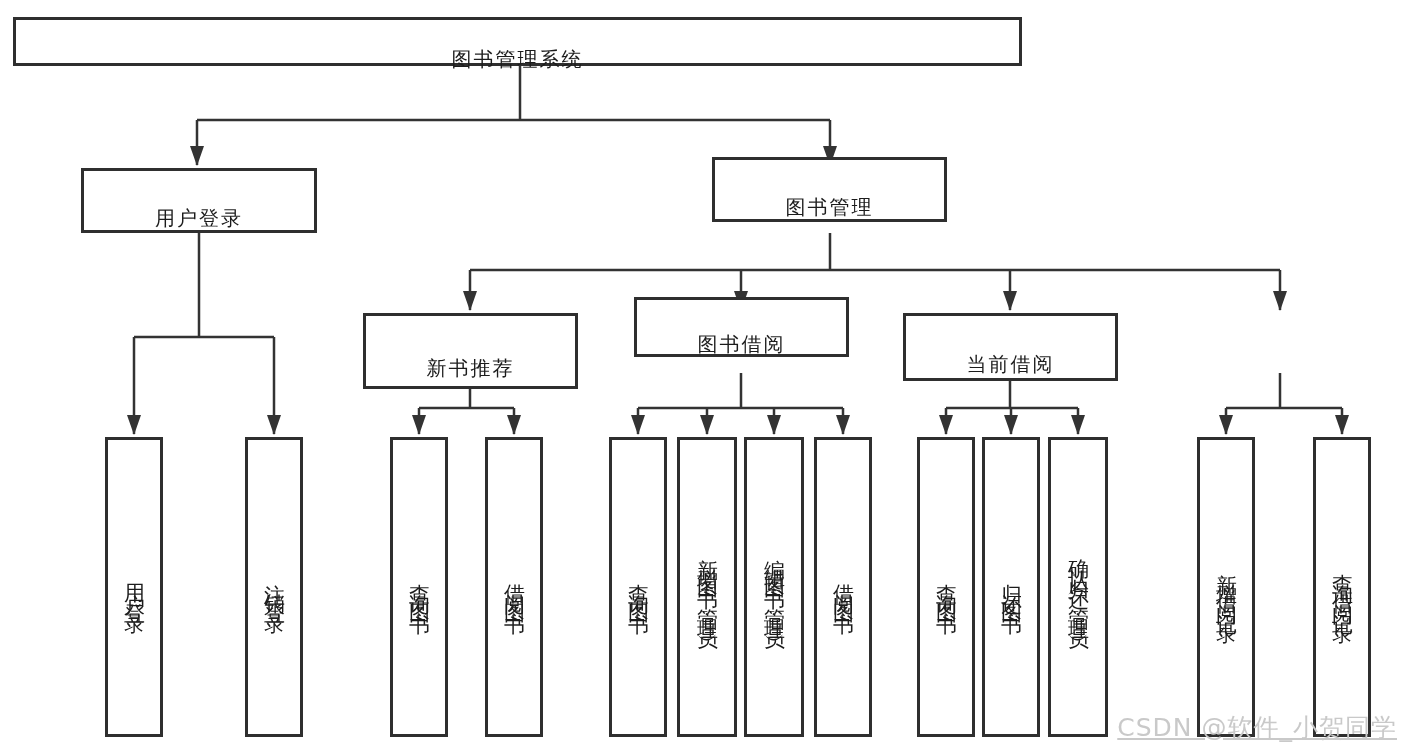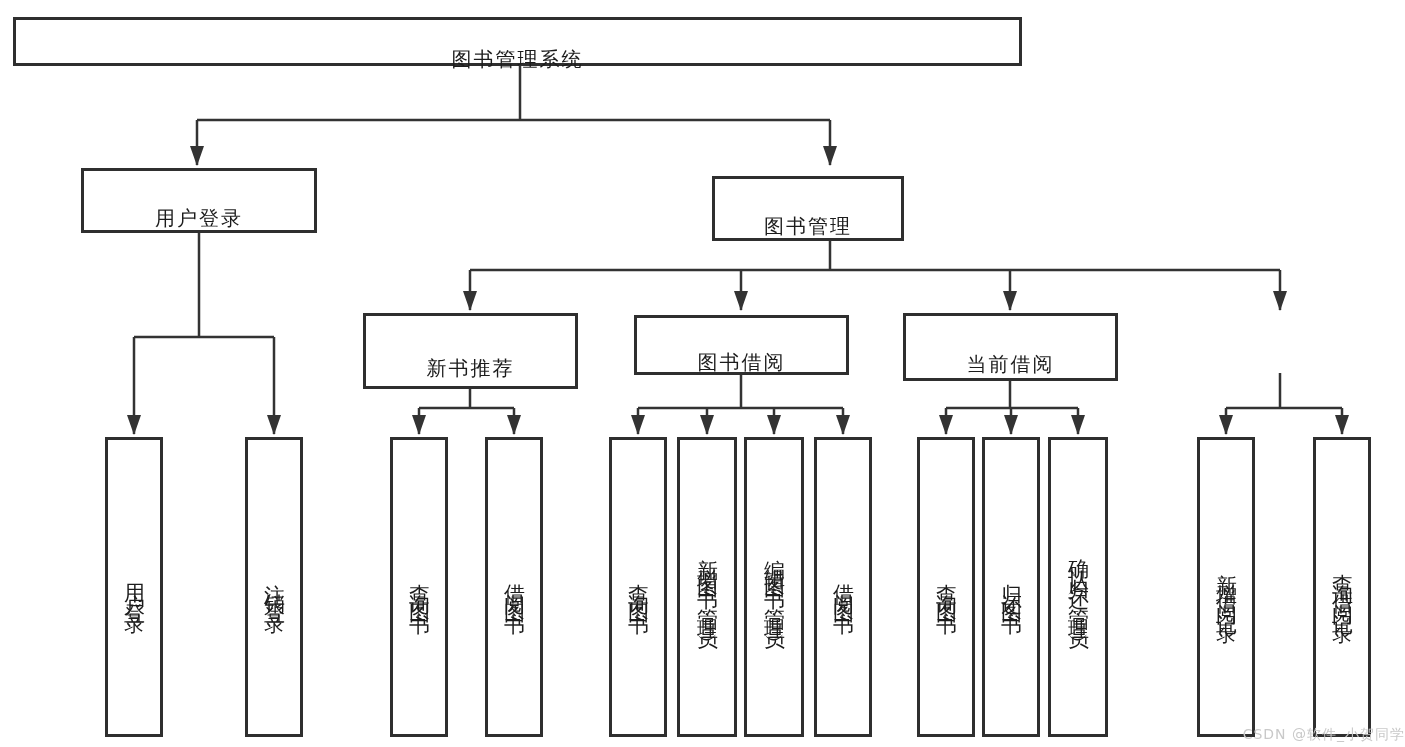--- a/index.html
+++ b/index.html
@@ -51,27 +51,28 @@
   .box.v span {
     writing-mode: vertical-rl;
     text-orientation: mixed;
     font-size: 21px;
     line-height: 1;
     letter-spacing: 10px;
     white-space: nowrap;
   }
   .watermark {
     position: absolute;
-    right: 0;
+    right: 8px;
     bottom: 3px;
-    font-size: 14px;
+    font-size: 25px;
     letter-spacing: 1px;
     color: var(--watermark);
     z-index: 5;
     white-space: nowrap;
+    text-decoration: underline;
   }
 </style>
 </head>
 <body>
 
 <div class="canvas">
 
   <svg class="edges" viewBox="0 0 1405 747" xmlns="http://www.w3.org/2000/svg">
     <defs>
       <marker id="arrow" viewBox="0 0 20 14" refX="19" refY="7" markerWidth="20" markerHeight="14" markerUnits="userSpaceOnUse" orient="auto">
@@ -127,28 +128,28 @@
     </g>
   </svg>
 
   <div class="box h" style="left:13px; top:17px; width:1009px; height:49px;">
     <span>图书管理系统</span>
   </div>
 
   <div class="box h" style="left:81px; top:168px; width:236px; height:65px;">
     <span>用户登录</span>
   </div>
-  <div class="box h" style="left:712px; top:176px; width:192px; height:65px;">
+  <div class="box h" style="left:712px; top:157px; width:235px; height:65px;">
     <span>图书管理</span>
   </div>
 
   <div class="box h" style="left:363px; top:313px; width:215px; height:76px;">
     <span>新书推荐</span>
   </div>
-  <div class="box h" style="left:634px; top:315px; width:215px; height:60px;">
+  <div class="box h" style="left:634px; top:297px; width:215px; height:60px;">
     <span>图书借阅</span>
   </div>
   <div class="box h" style="left:903px; top:313px; width:215px; height:68px;">
     <span>当前借阅</span>
   </div>
 
   <div class="box v" style="left:105px; top:437px; width:58px; height:300px;">
     <span>用户登录</span>
   </div>
   <div class="box v" style="left:245px; top:437px; width:58px; height:300px;">

